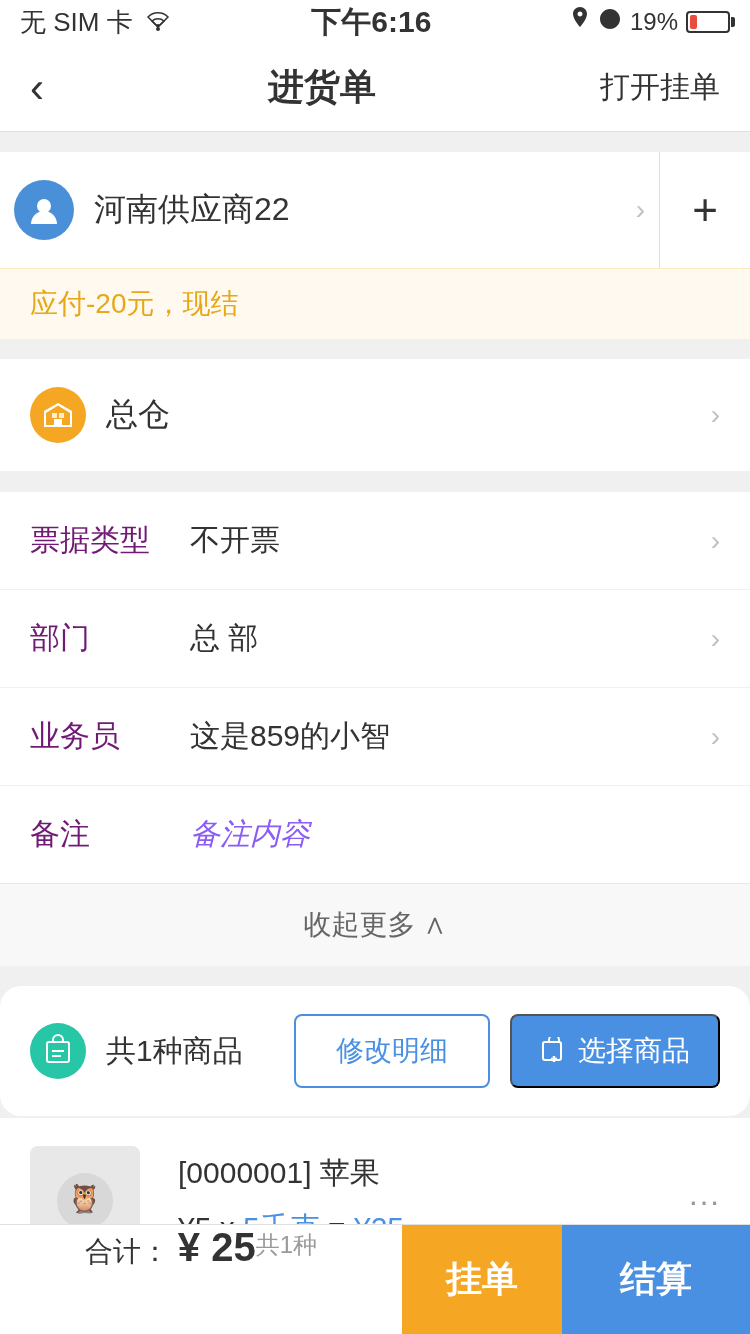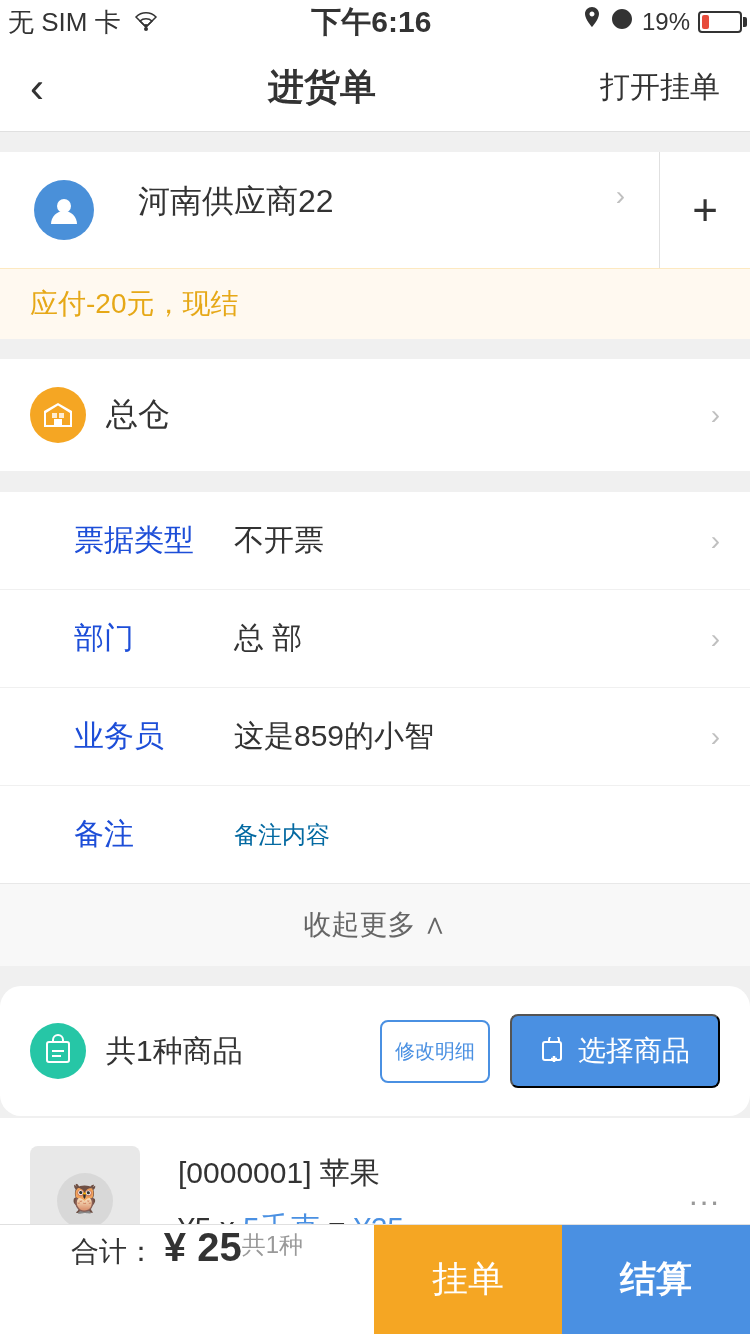--- a/index.html
+++ b/index.html
@@ -13,21 +13,21 @@
       color: #333;
     }
 
     
     .status-bar {
       background: #fff;
       height: 44px;
       display: flex;
       align-items: center;
       justify-content: space-between;
-      padding: 0 8px;
+      padding: 0 20px;
       font-size: 26px;
       font-weight: 500;
     }
     .status-left { display: flex; align-items: center; gap: 10px; }
     .status-center { font-size: 30px; font-weight: 600; }
     .status-right { display: flex; align-items: center; gap: 8px; font-size: 24px; }
     .battery {
       width: 44px; height: 22px; border: 2px solid #333; border-radius: 4px; position: relative;
       display: flex; align-items: center; padding: 2px;
     }
@@ -53,24 +53,23 @@
 
     
     .supplier-section {
       background: #fff;
       display: flex;
       align-items: center;
     }
     .supplier-main {
       flex: 1;
       display: flex;
-      align-items: flex-start;
-      padding: 28px 34px;
+      align-items: center;
+      padding: 28px 14px;
       border-right: 1px solid #e0e0e0;
-      gap: 24px;
     }
     .supplier-avatar {
       width: 60px; height: 60px; border-radius: 50%; background: #4a90d9;
       display: flex; align-items: center; justify-content: center;
       margin-right: 20px; flex-shrink: 0;
     }
     .supplier-avatar svg { width: 36px; height: 36px; }
     .supplier-name { font-size: 32px; color: #333; flex: 1; }
     .chevron-right { color: #c0c0c0; font-size: 28px; margin-left: 10px; }
     .supplier-add {
@@ -101,23 +100,23 @@
     .warehouse-name { font-size: 32px; color: #333; flex: 1; }
 
     
     .form-row {
       background: #fff;
       display: flex;
       align-items: center;
       padding: 28px 30px;
       border-top: 1px solid #f0f0f0;
     }
-    .form-label { font-size: 30px; color: #1d4ed8; width: 160px; flex-shrink: 0; margin-left: 44px; }
+    .form-label { font-size: 30px; color: #701a75; width: 160px; flex-shrink: 0; }
     .form-value { font-size: 30px; color: #333; flex: 1; }
-    .form-placeholder { font-size: 24px; color: #0369a1; flex: 1; }
+    .form-placeholder { font-size: 30px; color: #8b5cf6; flex: 1; font-style: italic; }
 
     
     .collapse-row {
       background: #f8f8f8;
       text-align: center;
       padding: 22px 0;
       font-size: 28px;
       color: #666;
       border-top: 1px solid #e8e8e8;
     }
@@ -130,22 +129,22 @@
       padding: 28px 30px;
       gap: 20px;
       border-radius: 21px;
     }
     .product-count-icon {
       width: 56px; height: 56px; border-radius: 50%; background: #26c6a6;
       display: flex; align-items: center; justify-content: center;
     }
     .product-count-text { font-size: 30px; color: #333; flex: 1; }
     .btn-modify {
-      padding: 16px 13px; border: 2px solid #4a90e2; border-radius: 8px;
-      font-size: 20px; color: #4a90e2; background: #fff;
+      padding: 16px 40px; border: 2px solid #4a90e2; border-radius: 8px;
+      font-size: 28px; color: #4a90e2; background: #fff;
     }
     .btn-select {
       padding: 16px 28px; border-radius: 8px;
       font-size: 28px; color: #fff; background: #4a90e2;
       display: flex; align-items: center; gap: 10px;
     }
 
     
     .product-item {
       background: #fff;
@@ -177,23 +176,23 @@
       border-top: 1px solid #e0e0e0;
     }
     .total-section {
       flex: 1;
       display: flex;
       flex-direction: row;
       justify-content: center;
       padding: 0 30px;
     }
     .btn-pending {
-      width: 188px; background: #f5a623; display: flex;
+      width: 160px; background: #f5a623; display: flex;
       align-items: center; justify-content: center;
-      font-size: 36px; color: #fff; font-weight: 400;
+      font-size: 36px; color: #fff; font-weight: 700;
     }
     .btn-checkout {
       width: 188px; background: #4a90e2; display: flex;
       align-items: center; justify-content: center;
       font-size: 36px; color: #fff; font-weight: 500;
     }
 
     .content-area {
       padding-bottom: 110px;
     }

